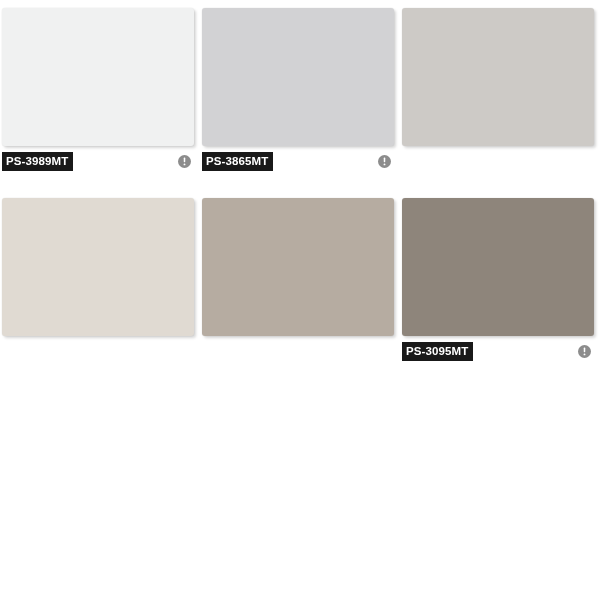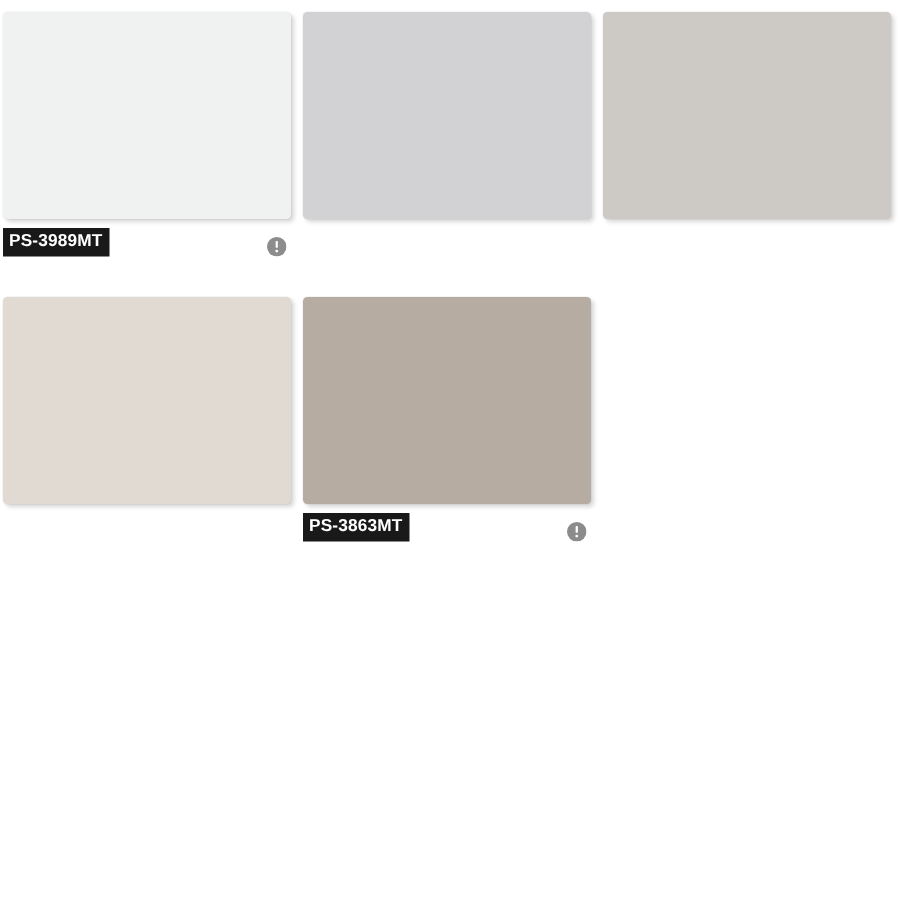--- a/index.html
+++ b/index.html
@@ -32,21 +32,21 @@
     width: 192px;
     height: 138px;
     border-radius: 3px;
     box-shadow: 2px 2px 3px rgba(0, 0, 0, 0.16),
                 0 0 0 0.5px rgba(0, 0, 0, 0.05);
   }
 
   .swatch-footer {
     position: relative;
     display: flex;
-    align-items: flex-end;
+    align-items: center;
     justify-content: space-between;
     width: 192px;
     height: 20px;
     margin-top: 5px;
   }
 
   .swatch-label {
     display: inline-block;
     background: #191919;
     color: #ffffff;
@@ -82,37 +82,50 @@
           <rect x="5.75" y="2.6" width="1.5" height="4.6" rx="0.6" fill="#ffffff"></rect>
           <circle cx="6.5" cy="9.4" r="0.95" fill="#ffffff"></circle>
         </svg>
       </span>
     </div>
   </div>
 
 
   <div class="swatch-card">
     <div class="swatch-chip" style="background: rgb(210, 210, 212);"></div>
+    <div class="swatch-footer">
+      <span class="swatch-label">PS-3865MT</span>
+      <span class="info-badge">
+        <svg width="13" height="13" viewBox="0 0 13 13" aria-hidden="true">
+          <circle cx="6.5" cy="6.5" r="6.5" fill="#8c8c8c"></circle>
+          <rect x="5.75" y="2.6" width="1.5" height="4.6" rx="0.6" fill="#ffffff"></rect>
+          <circle cx="6.5" cy="9.4" r="0.95" fill="#ffffff"></circle>
+        </svg>
+      </span>
+    </div>
   </div>
 
   <div class="swatch-card">
     <div class="swatch-chip" style="background: rgb(205, 202, 198);"></div>
   </div>
 
   <div class="swatch-card">
     <div class="swatch-chip" style="background: rgb(224, 218, 210);"></div>
   </div>
 
   <div class="swatch-card">
     <div class="swatch-chip" style="background: rgb(182, 172, 161);"></div>
+  </div>
+
+  <div class="swatch-card">
+    <div class="swatch-chip" style="background: rgb(142, 133, 123);"></div>
     <div class="swatch-footer">
-      <span class="swatch-label">PS-3863MT</span>
+      <span class="swatch-label">PS-3095MT</span>
       <span class="info-badge">
         <svg width="13" height="13" viewBox="0 0 13 13" aria-hidden="true">
           <circle cx="6.5" cy="6.5" r="6.5" fill="#8c8c8c"></circle>
           <rect x="5.75" y="2.6" width="1.5" height="4.6" rx="0.6" fill="#ffffff"></rect>
           <circle cx="6.5" cy="9.4" r="0.95" fill="#ffffff"></circle>
         </svg>
       </span>
     </div>
   </div>
-
 </div>
 
 </body></html>

